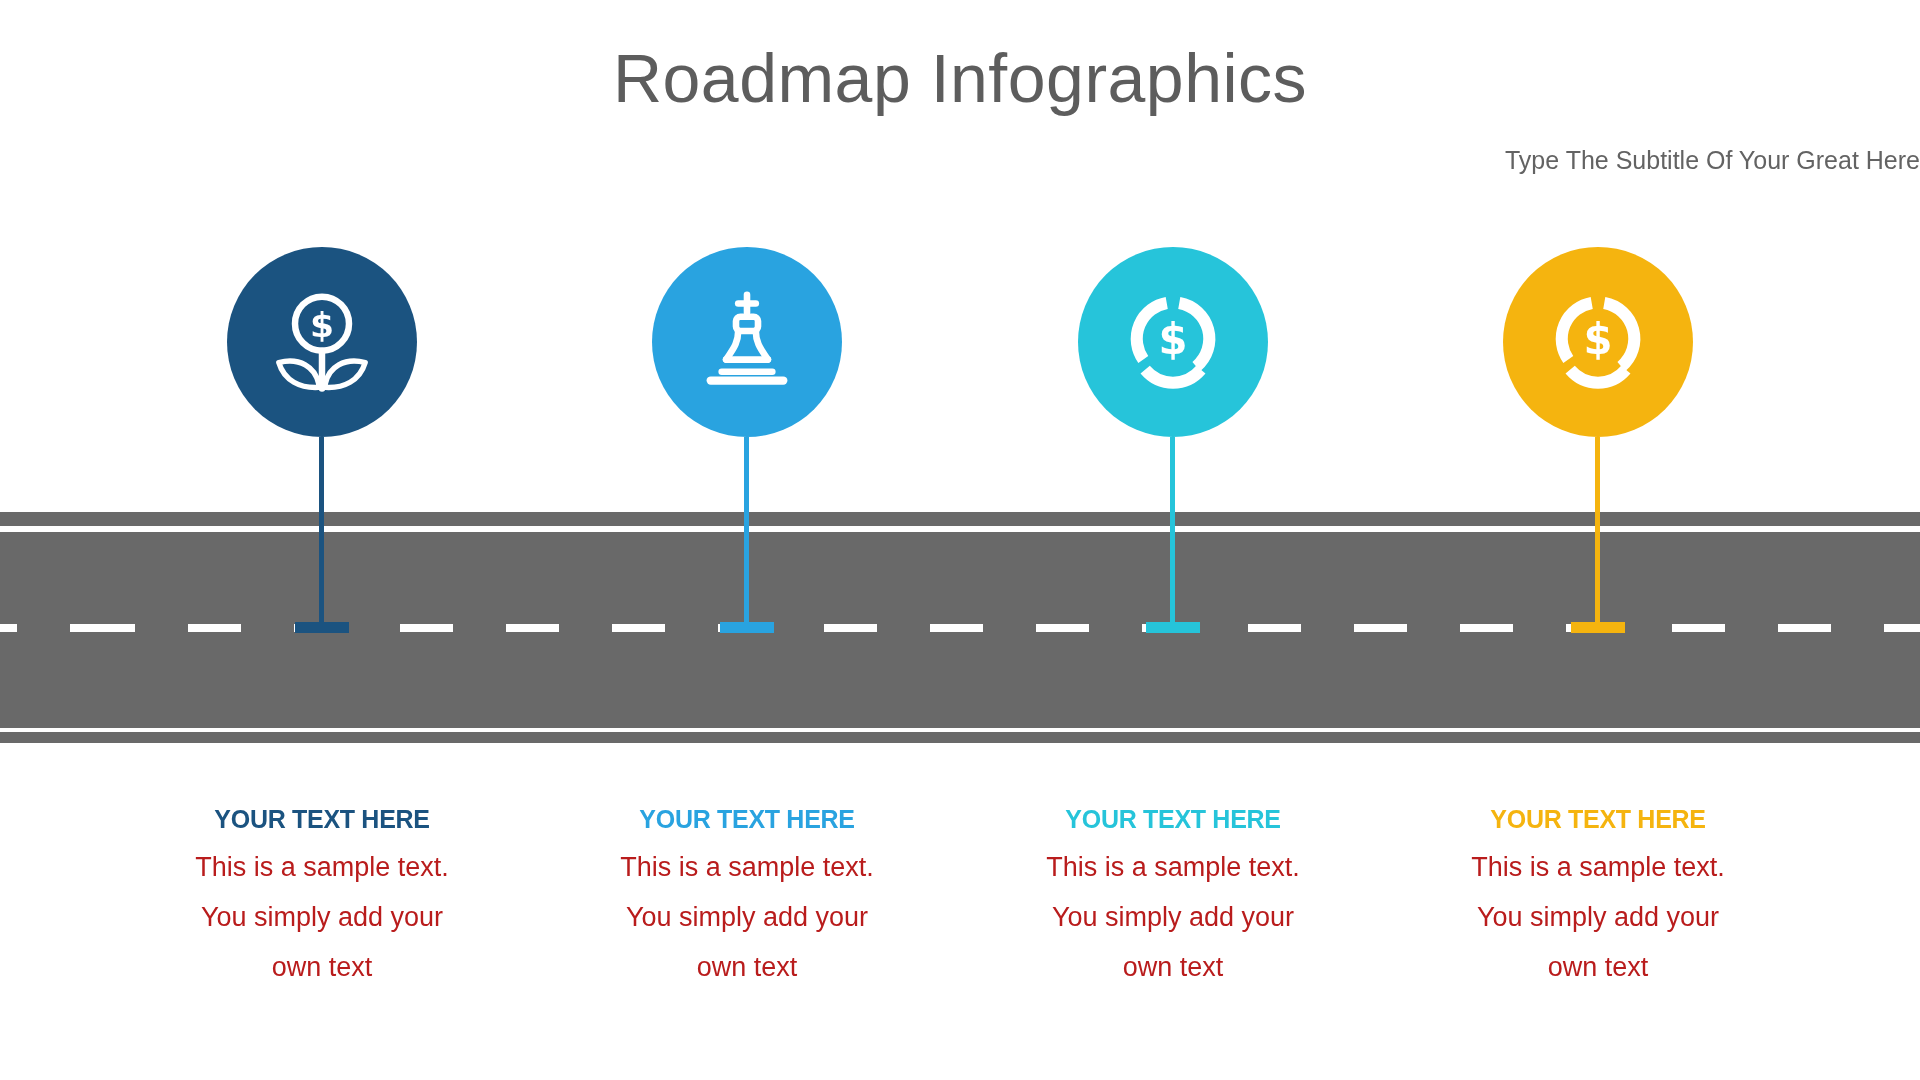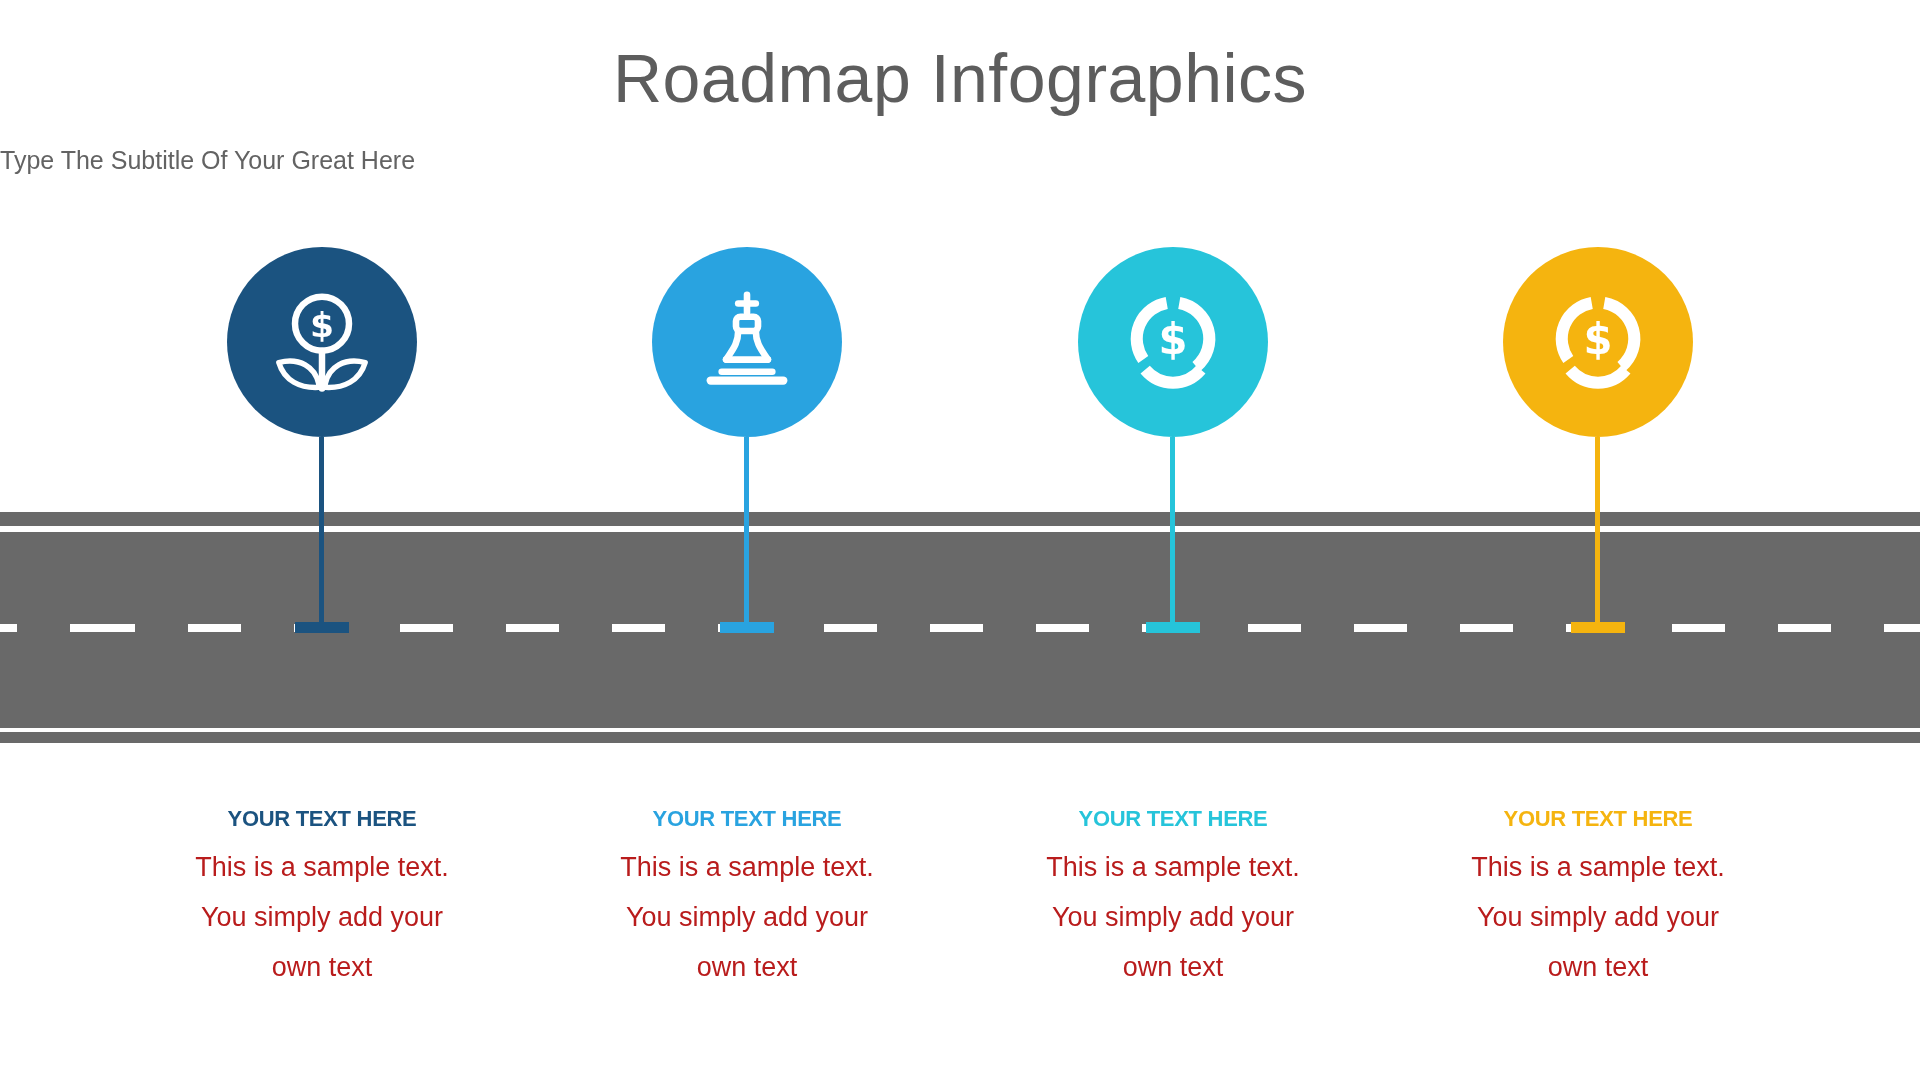--- a/index.html
+++ b/index.html
@@ -6,21 +6,21 @@
   .stage{
     position:relative;width:1920px;height:1080px;overflow:hidden;background:#ffffff;
     font-family:"Liberation Sans", sans-serif;
     text-decoration:underline;
   }
   .title{
     position:absolute;top:44px;left:0;width:1920px;text-align:center;
     font-size:68px;line-height:68px;font-weight:400;color:#5d5d5d;letter-spacing:0.5px;
   }
   .subtitle{
-    position:absolute;top:145px;left:0;width:1920px;text-align:left;
+    position:absolute;top:145px;left:0;width:1920px;text-align:right;
     font-size:25px;line-height:30px;font-weight:400;color:#636363;
   }
   
   .road-strip-top{position:absolute;left:0;top:512px;width:1920px;height:14px;z-index:1;}
   .road-body{position:absolute;left:0;top:532px;width:1920px;height:196px;z-index:1;}
   .road-strip-bottom{position:absolute;left:0;top:732px;width:1920px;height:11px;z-index:1;}
   .road-dashes{
     position:absolute;left:0;top:624px;width:1920px;height:8px;z-index:2;
     background:repeating-linear-gradient(to right,#ffffff 0 53px,rgba(0,0,0,0) 53px 106px);
     background-position-x:82px;
@@ -29,21 +29,21 @@
   .milestone{position:absolute;top:0;width:340px;height:1080px;z-index:3;}
   .m1{left:152px;} .m2{left:577px;} .m3{left:1003px;} .m4{left:1428px;}
   .connector{position:absolute;left:167px;top:437px;width:5px;height:190px;}
   .connector-foot{position:absolute;left:143px;top:622px;width:54px;height:11px;}
   .bubble{
     position:absolute;left:75px;top:247px;width:190px;height:190px;border-radius:50%;
     display:flex;align-items:center;justify-content:center;
   }
   .bubble svg{display:block;}
   .text-block{position:absolute;left:0;top:804px;width:340px;text-align:center;}
-  .heading{font-size:22px;line-height:30px;font-weight:bold;letter-spacing:-0.3px;margin-bottom:8px;}
+  .heading{font-size:25px;line-height:30px;font-weight:bold;letter-spacing:-0.3px;margin-bottom:8px;}
   .body-line{font-size:27px;line-height:50px;font-weight:400;color:#b91c1c;}
 </style>
 </head>
 <body>
 
 <div class="stage">
 
   <div class="title">Roadmap Infographics</div>
   <div class="subtitle">Type The Subtitle Of Your Great Here</div>
 

